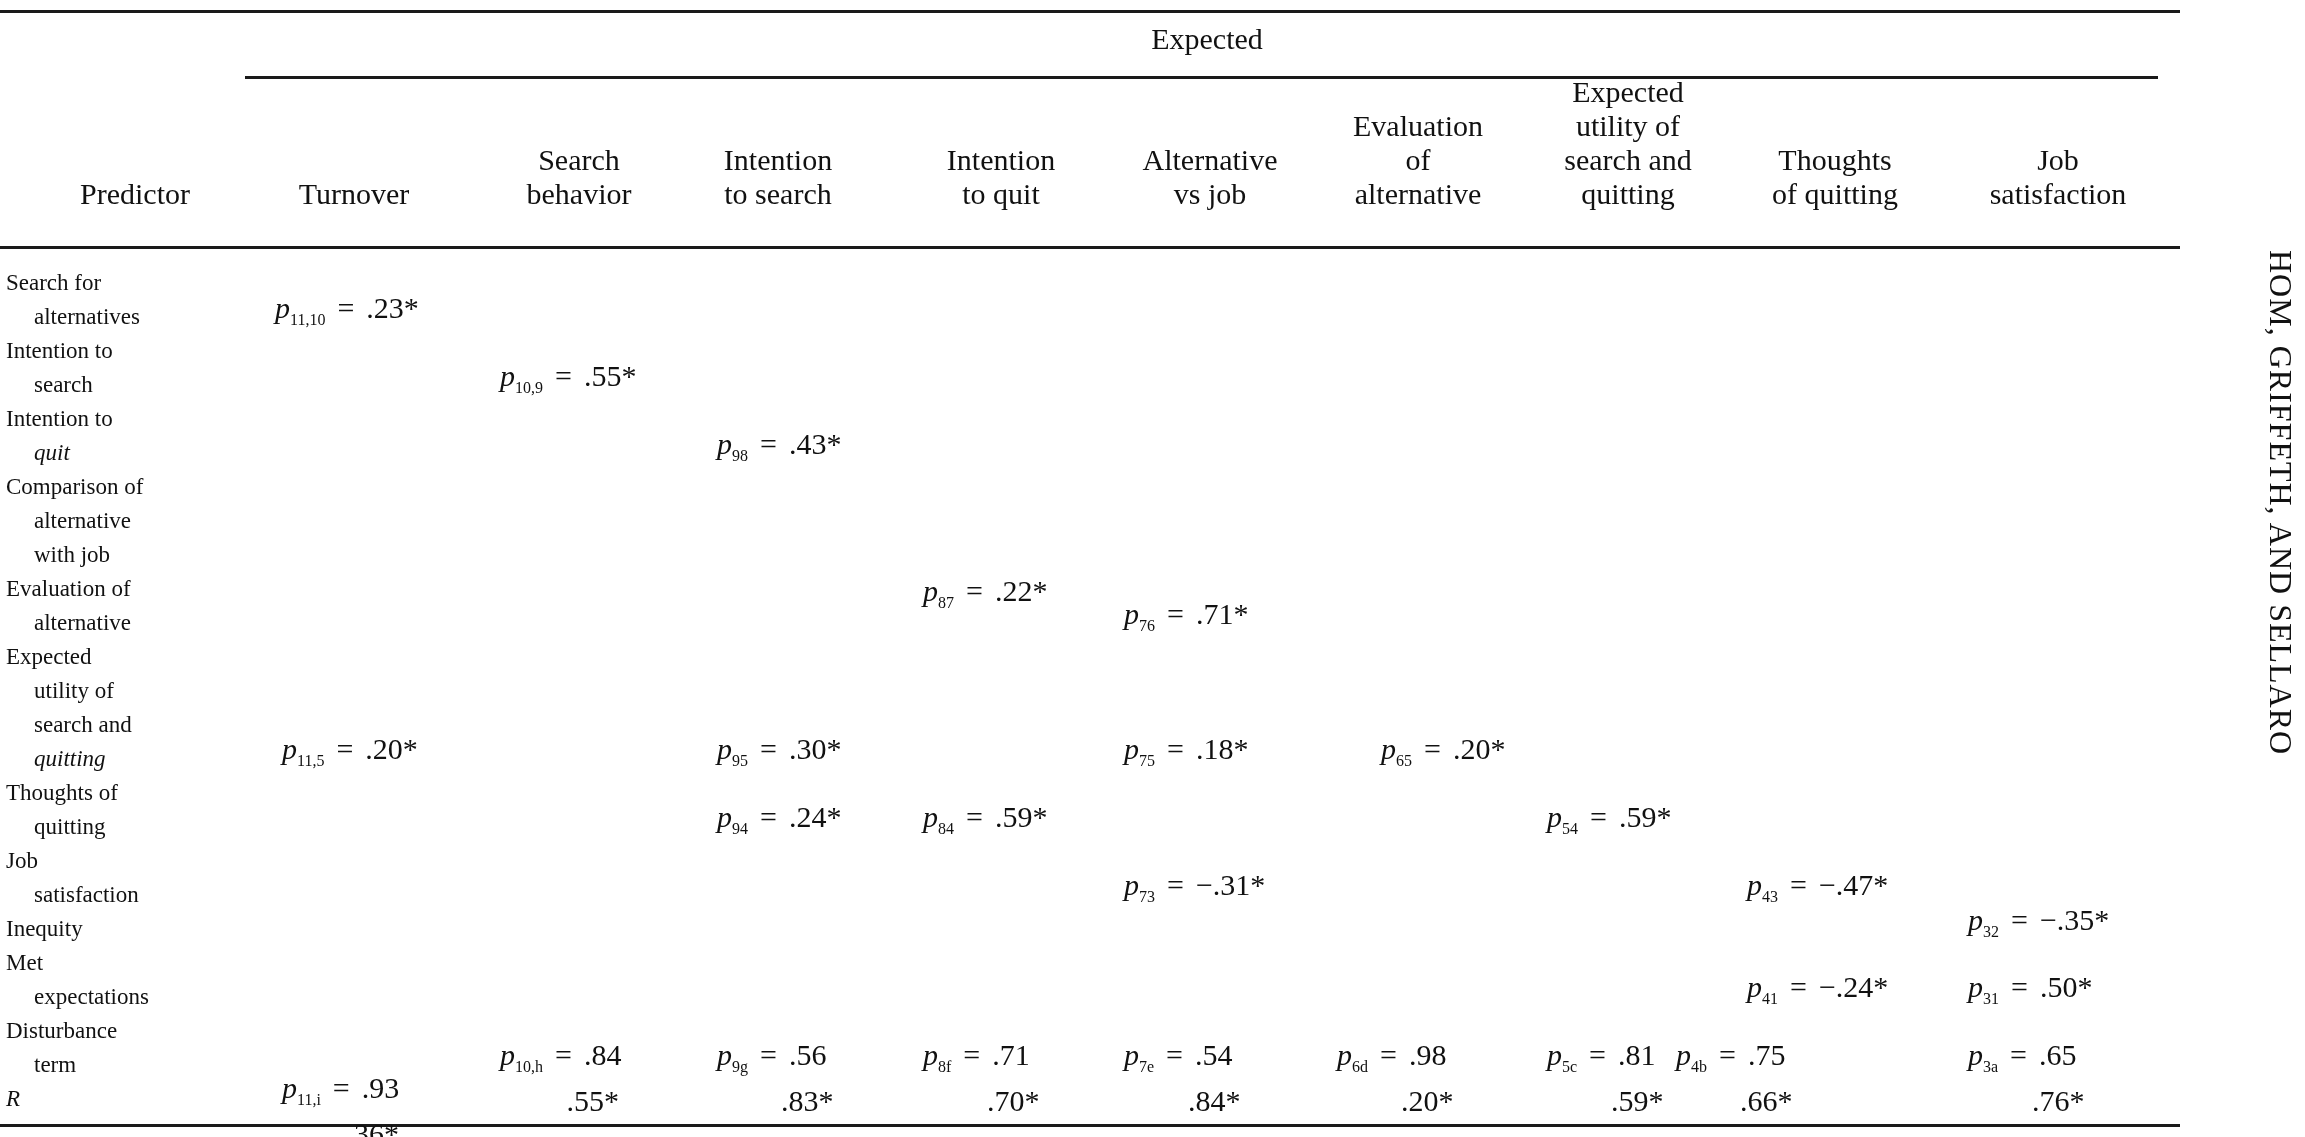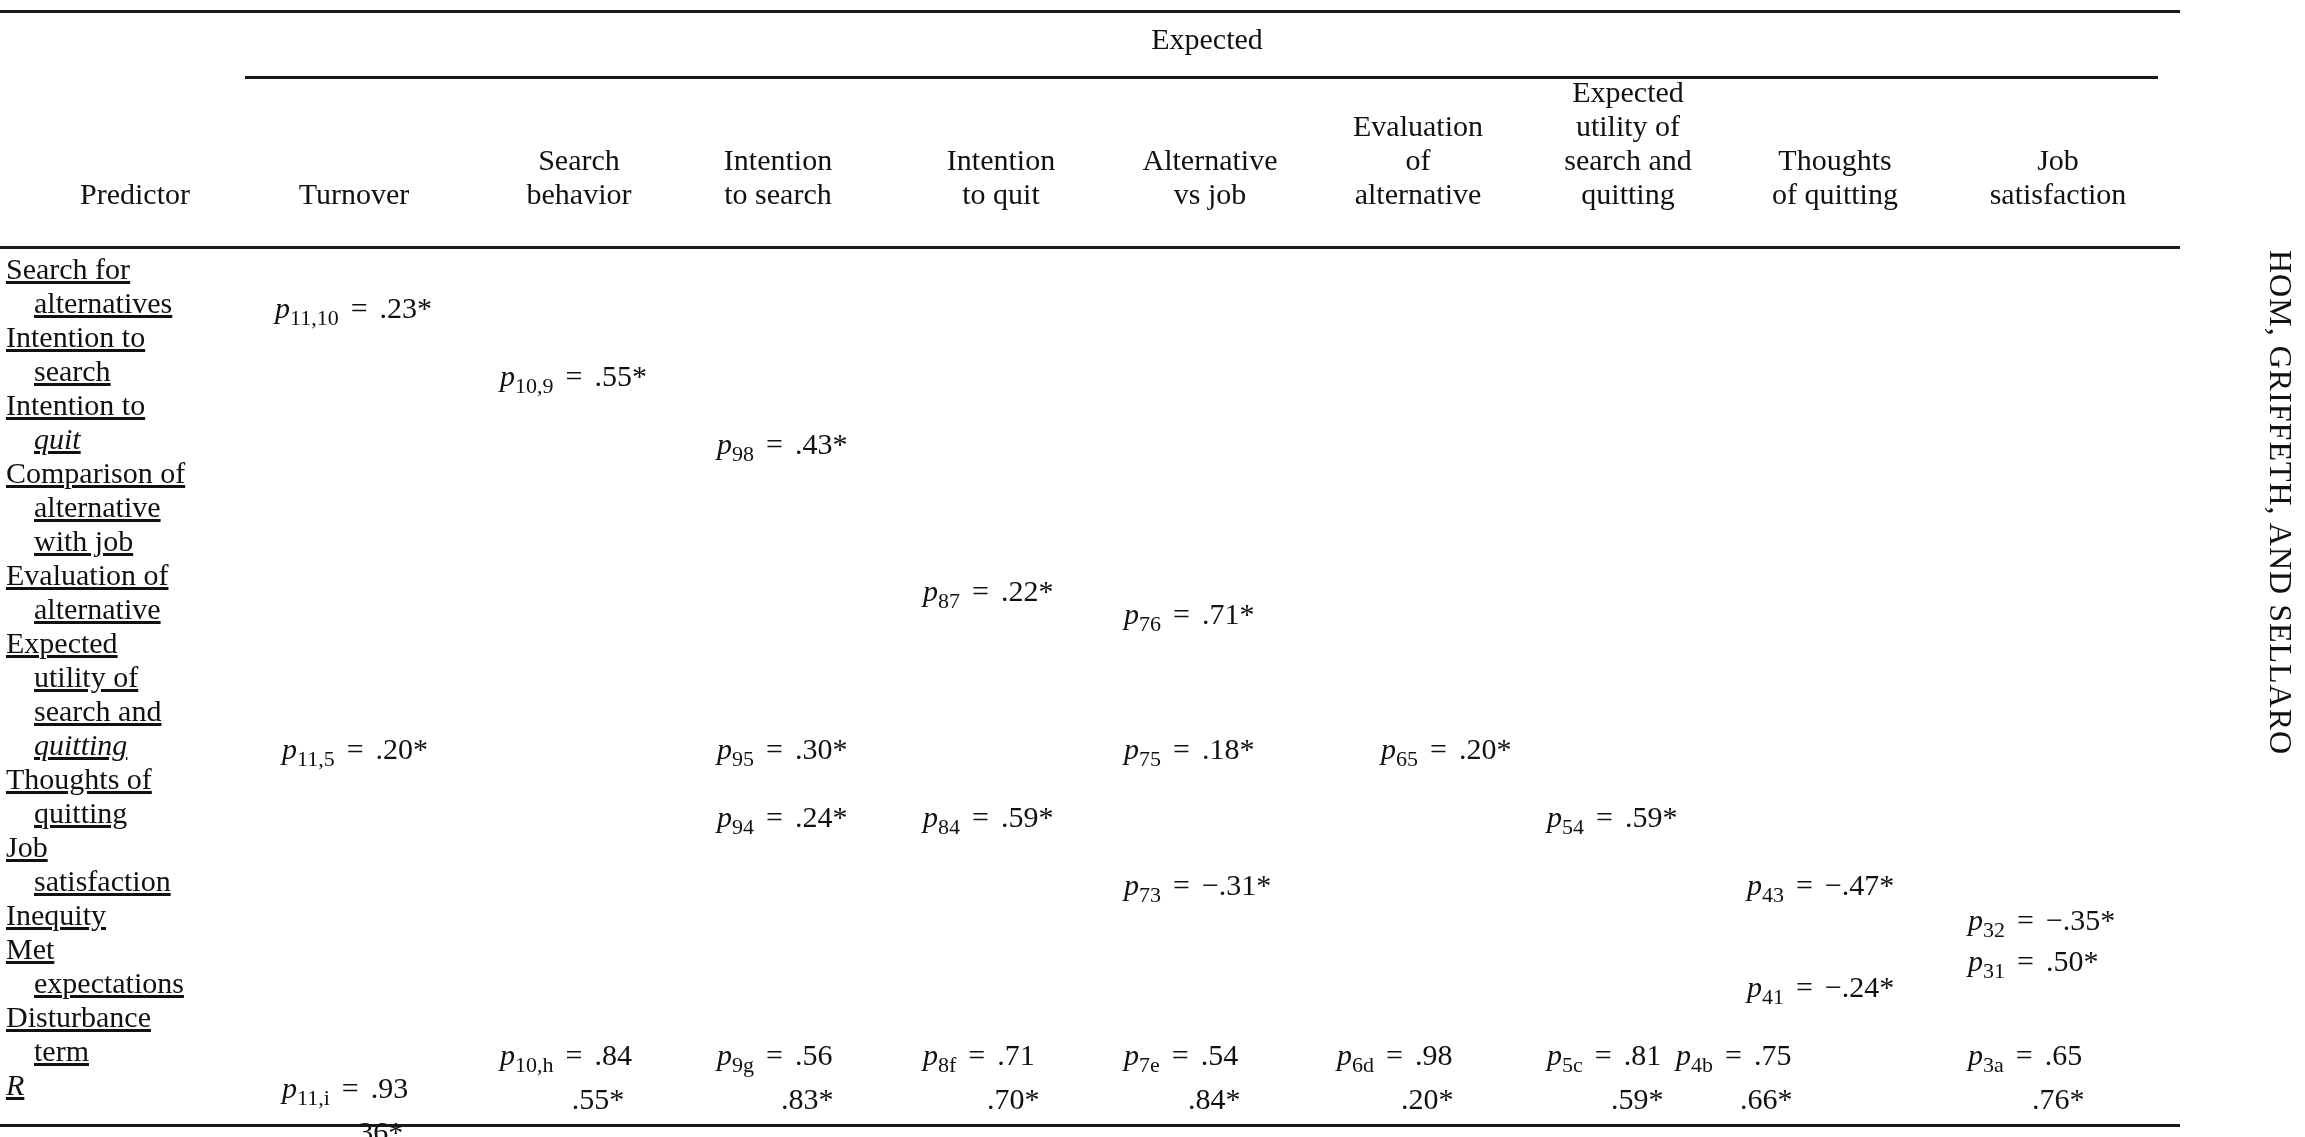--- a/index.html
+++ b/index.html
@@ -26,36 +26,35 @@
     position: absolute;
     bottom: 926px; 
     font-size: 30px;
     line-height: 34px;
     text-align: center;
     transform: translateX(-50%);
     white-space: pre-line;
   }
   .pred-col {
     position: absolute;
-    left: 6px; top: 252px;
-    font-size: 30px;
+    left: 6px; top: 266px;
+    font-size: 23px;
     line-height: 34px;
-    text-decoration: underline;
   }
   .pred-item { display: block; }
   .pred-line { display: block; white-space: nowrap; }
   .pred-line.indent { padding-left: 28px; }
   .cell {
     position: absolute;
     font-size: 30px;
     line-height: 34px;
     white-space: nowrap;
   }
   .cell .sym { font-style: italic; }
-  .cell .sub { font-size: 22px; vertical-align: -7px; font-style: normal; }
+  .cell .sub { font-size: 16px; vertical-align: -7px; font-style: normal; }
   .cell .eq { margin: 0 12px; }
   .cell .r2 { display: block; text-align: center; padding-left: 64px; }
   .footnote {
     position: absolute;
     left: 12px; top: 1133px;
     font-size: 30px;
   }
   .side-author {
     position: absolute;
     left: 2262px; top: 250px;
@@ -160,21 +159,21 @@
     <div class="cell" style="left: 717px; top: 732px;"><span class="sym">p</span><span class="sub">95</span><span class="eq">=</span><span>.30*</span></div>
     <div class="cell" style="left: 1124px; top: 732px;"><span class="sym">p</span><span class="sub">75</span><span class="eq">=</span><span>.18*</span></div>
     <div class="cell" style="left: 1337px; top: 732px; margin-left: 44px;"><span class="sym">p</span><span class="sub">65</span><span class="eq">=</span><span>.20*</span></div>
     <div class="cell" style="left: 717px; top: 800px;"><span class="sym">p</span><span class="sub">94</span><span class="eq">=</span><span>.24*</span></div>
     <div class="cell" style="left: 923px; top: 800px;"><span class="sym">p</span><span class="sub">84</span><span class="eq">=</span><span>.59*</span></div>
     <div class="cell" style="left: 1547px; top: 800px;"><span class="sym">p</span><span class="sub">54</span><span class="eq">=</span><span>.59*</span></div>
     <div class="cell" style="left: 1124px; top: 868px;"><span class="sym">p</span><span class="sub">73</span><span class="eq">=</span><span>−.31*</span></div>
     <div class="cell" style="left: 1747px; top: 868px;"><span class="sym">p</span><span class="sub">43</span><span class="eq">=</span><span>−.47*</span></div>
     <div class="cell" style="left: 1968px; top: 903px;"><span class="sym">p</span><span class="sub">32</span><span class="eq">=</span><span>−.35*</span></div>
     <div class="cell" style="left: 1747px; top: 970px;"><span class="sym">p</span><span class="sub">41</span><span class="eq">=</span><span>−.24*</span></div>
-    <div class="cell" style="left: 1968px; top: 944px;"><span class="sym">p</span><span class="sub">31</span><span class="eq">=</span><span>.50*</span></div>
+    <div class="cell" style="left: 1968px; top: 970px;"><span class="sym">p</span><span class="sub">31</span><span class="eq">=</span><span>.50*</span></div>
     <div class="cell" style="left: 282px; top: 1038px; margin-top: 33px;"><span class="sym">p</span><span class="sub">11,i</span><span class="eq">=</span><span>.93</span><span class="r2">.36*</span></div>
     <div class="cell" style="left: 500px; top: 1038px;"><span class="sym">p</span><span class="sub">10,h</span><span class="eq">=</span><span>.84</span><span class="r2">.55*</span></div>
     <div class="cell" style="left: 717px; top: 1038px;"><span class="sym">p</span><span class="sub">9g</span><span class="eq">=</span><span>.56</span><span class="r2">.83*</span></div>
     <div class="cell" style="left: 923px; top: 1038px;"><span class="sym">p</span><span class="sub">8f</span><span class="eq">=</span><span>.71</span><span class="r2">.70*</span></div>
     <div class="cell" style="left: 1124px; top: 1038px;"><span class="sym">p</span><span class="sub">7e</span><span class="eq">=</span><span>.54</span><span class="r2">.84*</span></div>
     <div class="cell" style="left: 1337px; top: 1038px;"><span class="sym">p</span><span class="sub">6d</span><span class="eq">=</span><span>.98</span><span class="r2">.20*</span></div>
     <div class="cell" style="left: 1547px; top: 1038px;"><span class="sym">p</span><span class="sub">5c</span><span class="eq">=</span><span>.81</span><span class="r2">.59*</span></div>
     <div class="cell" style="left: 1676px; top: 1038px;"><span class="sym">p</span><span class="sub">4b</span><span class="eq">=</span><span>.75</span><span class="r2">.66*</span></div>
     <div class="cell" style="left: 1968px; top: 1038px;"><span class="sym">p</span><span class="sub">3a</span><span class="eq">=</span><span>.65</span><span class="r2">.76*</span></div>
   </div>

